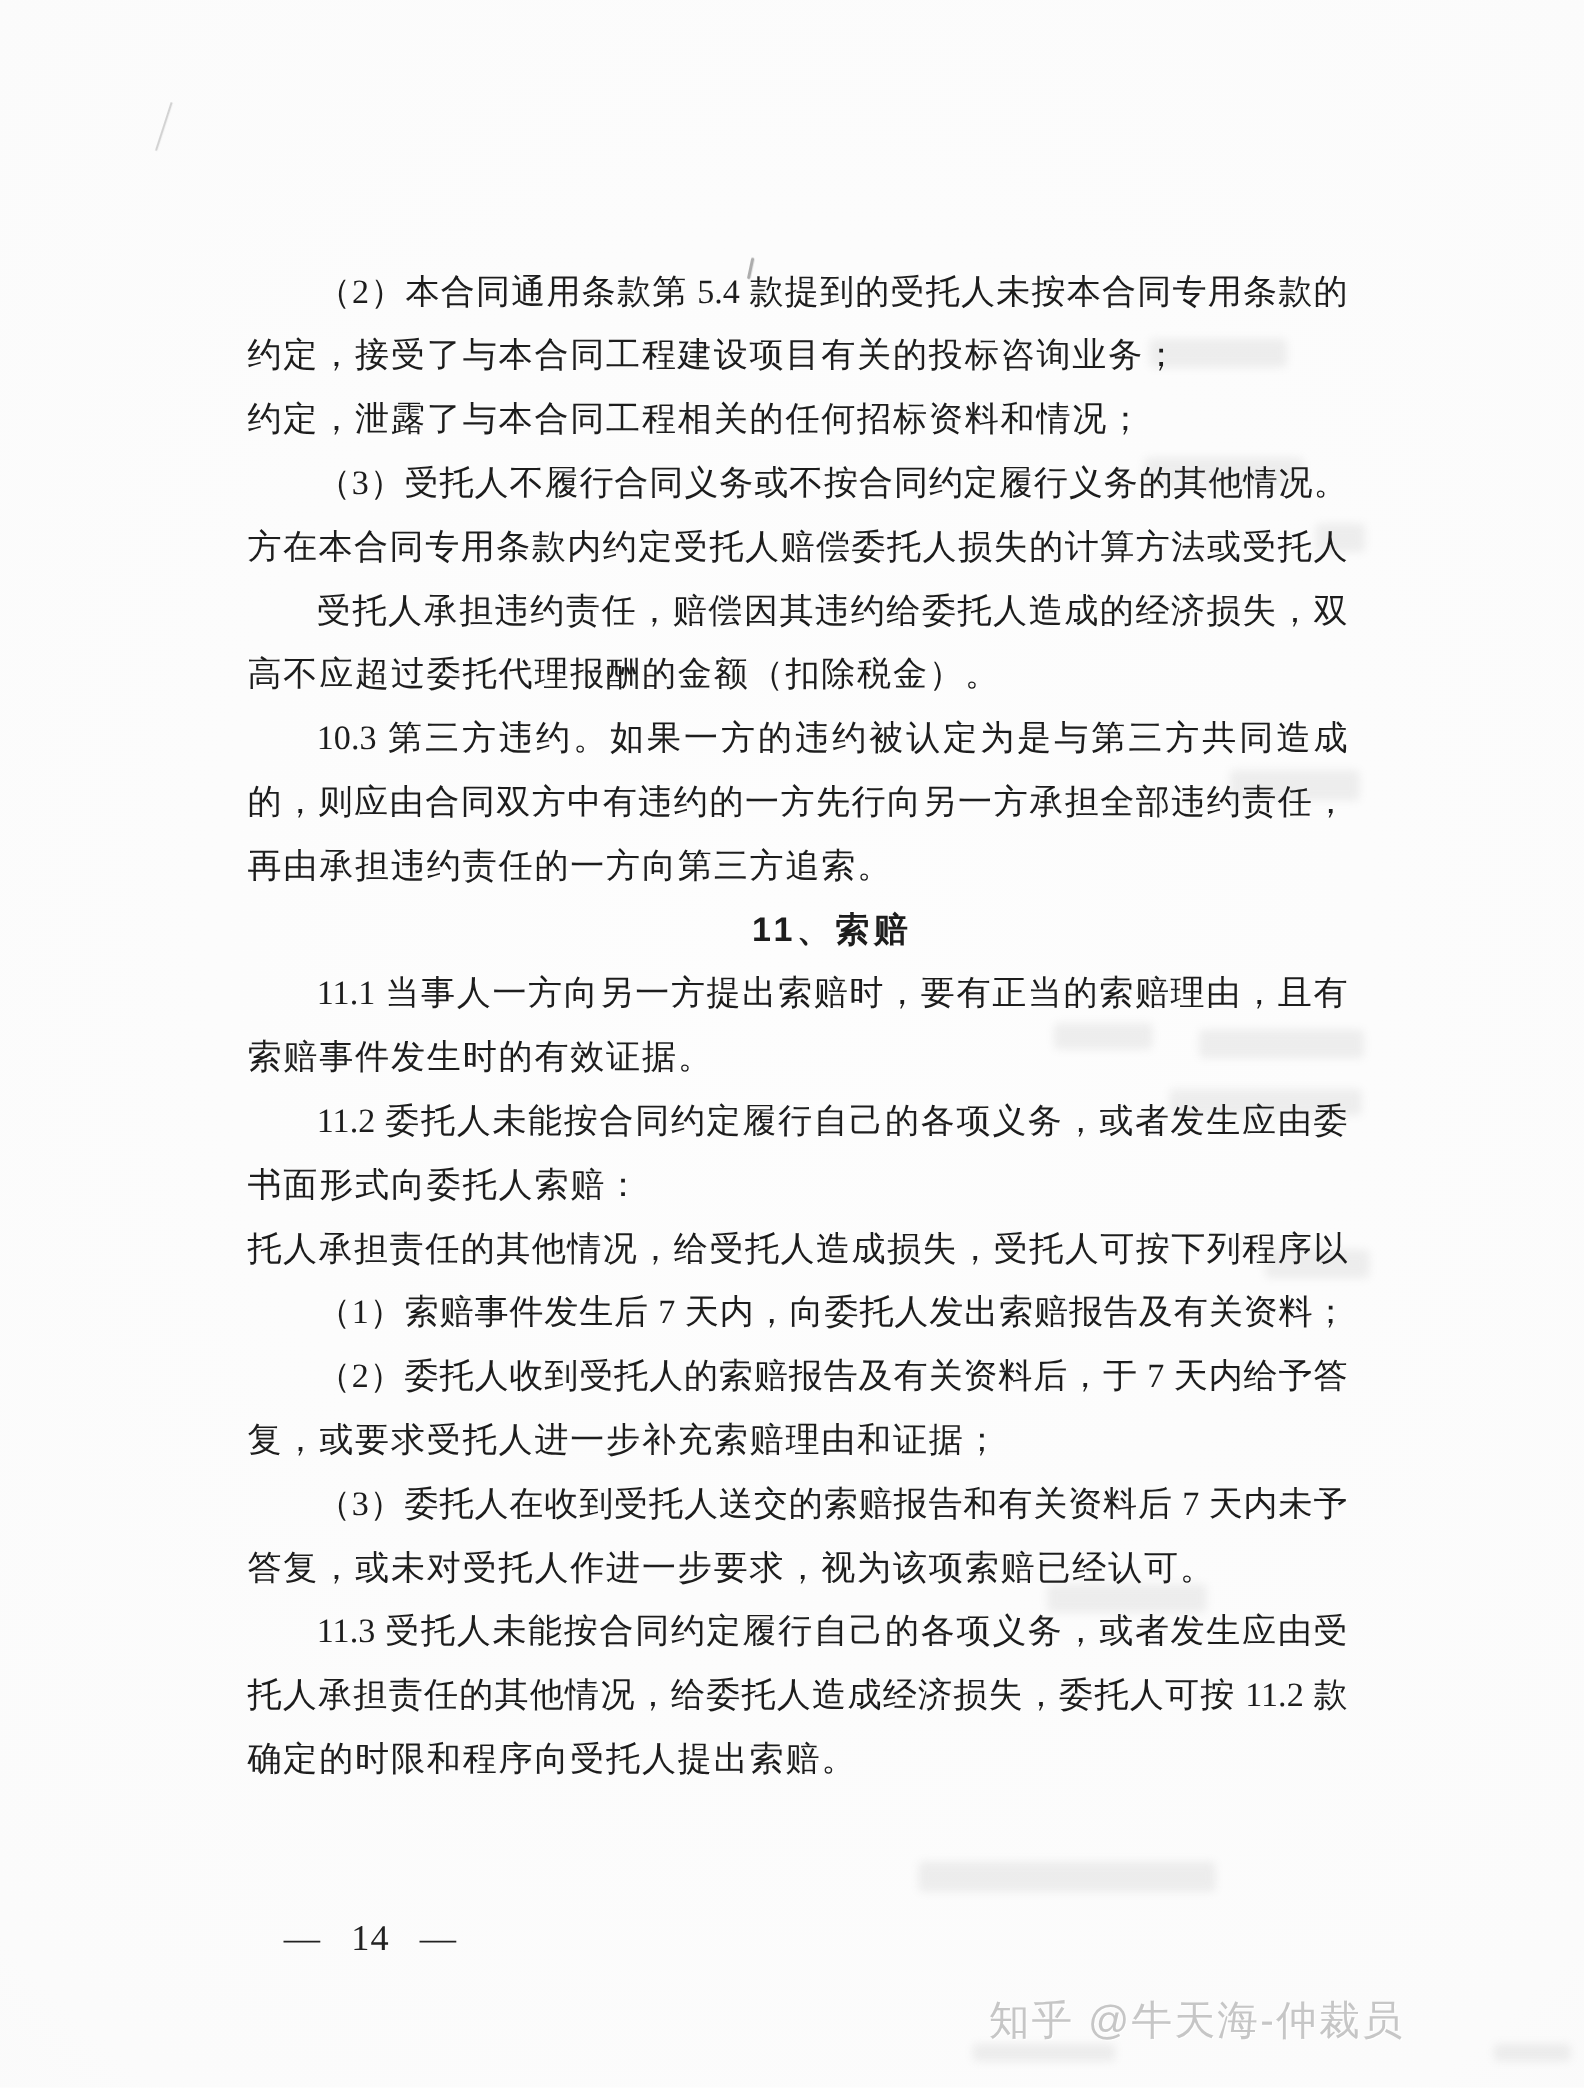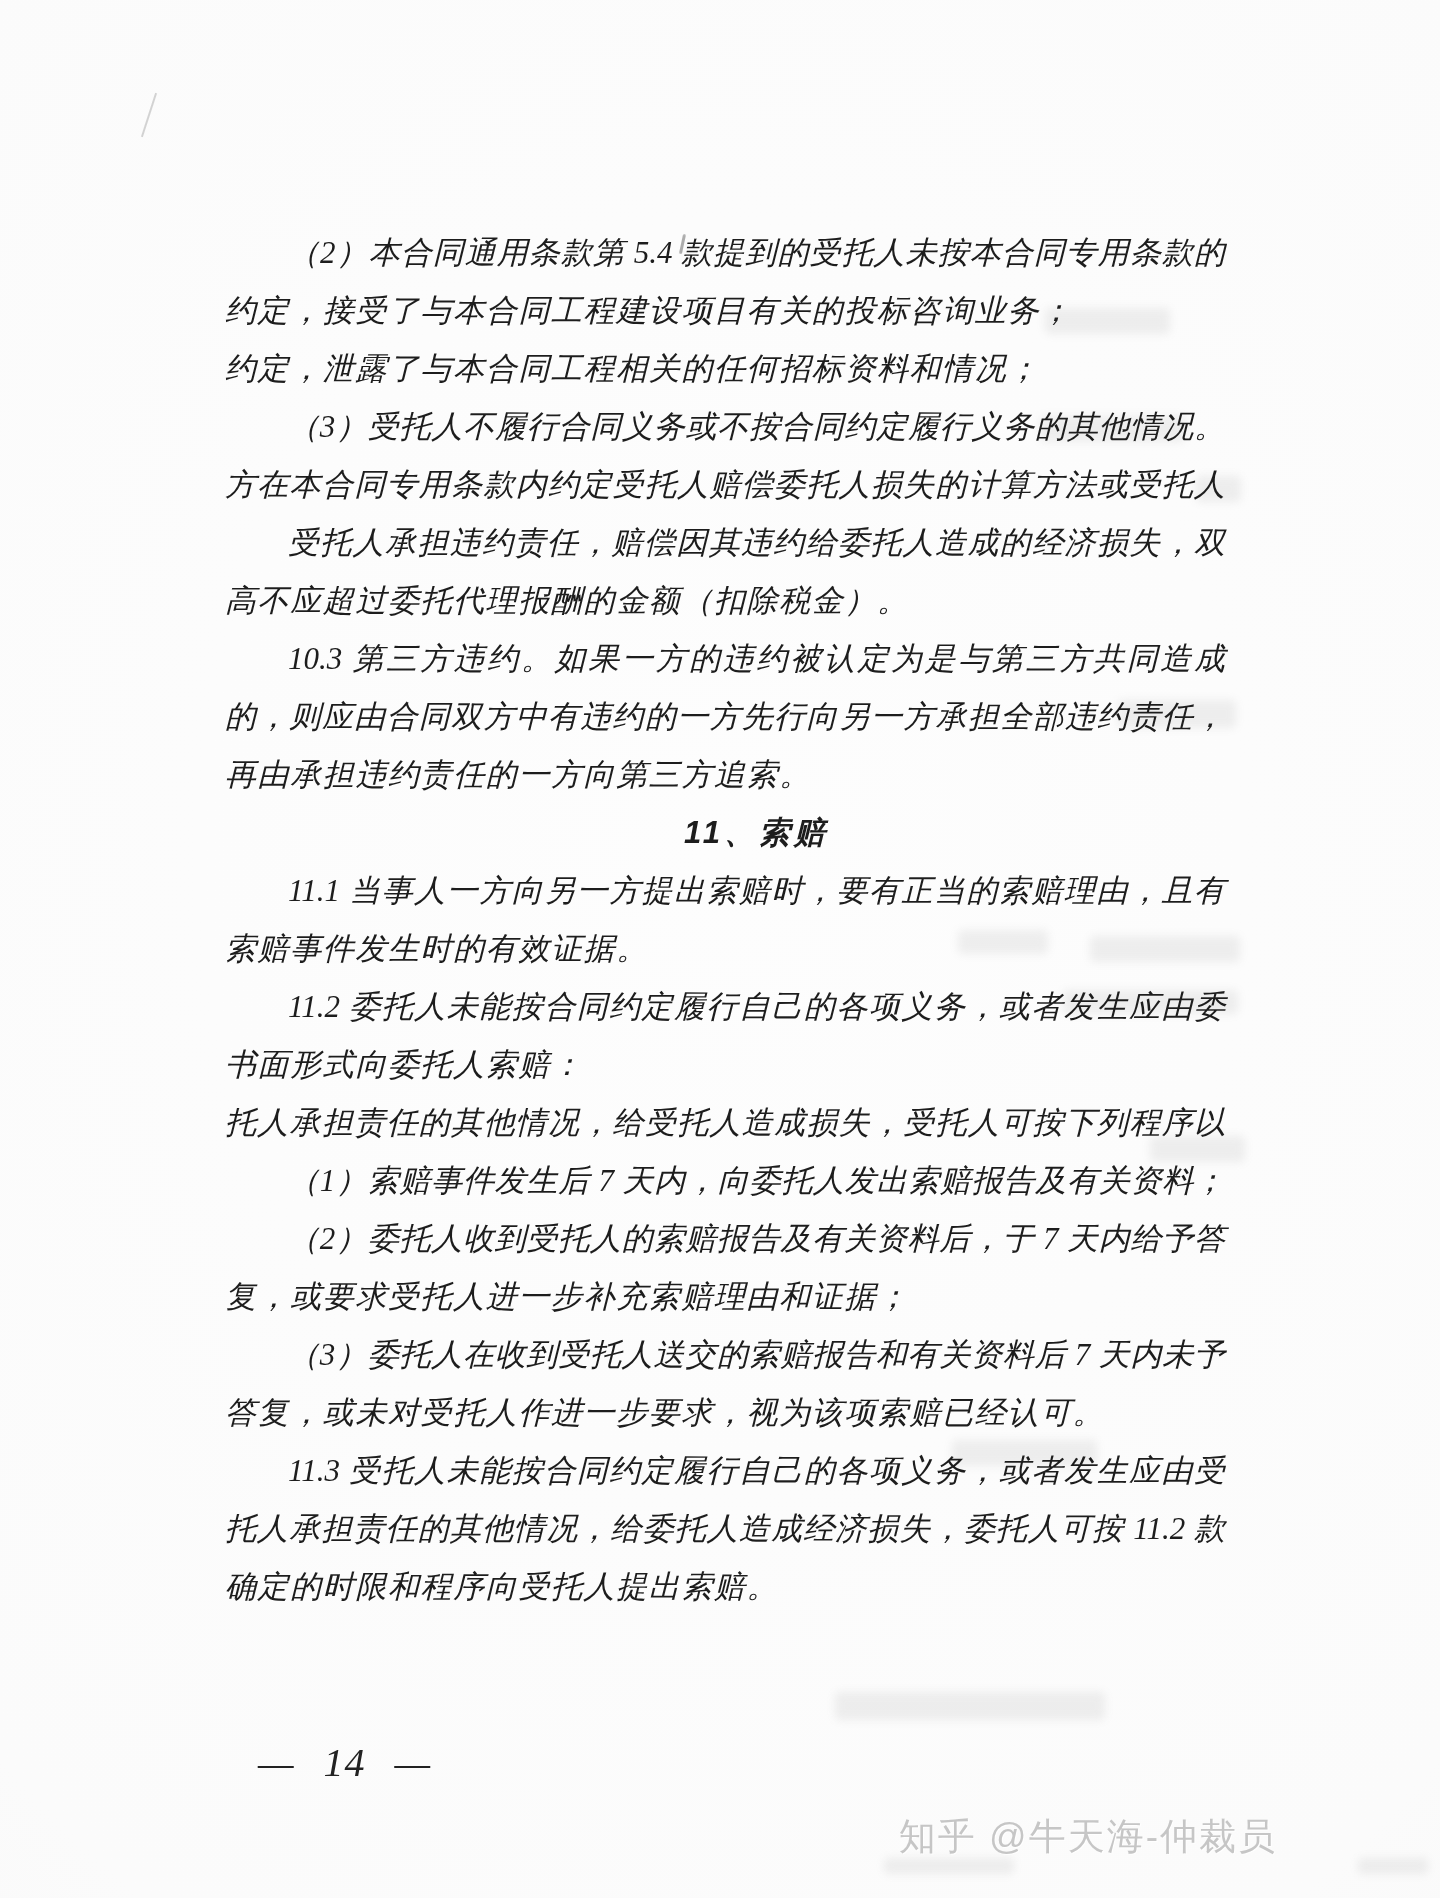--- a/index.html
+++ b/index.html
@@ -12,23 +12,22 @@
     width: 1440px;
     height: 1898px;
     margin: 0;
     overflow: hidden;
     background: radial-gradient(ellipse 120% 110% at 50% 45%, #fdfdfd 0%, #fbfbfb 60%, #f5f5f5 100%);
     font-family: "Liberation Serif", "DejaVu Serif", serif;
   }
   .doc {
     position: absolute;
     left: 225px;
-    top: 224px;
+    top: 236px;
     width: 1000px;
-    font-style: italic;
   }
   .line {
     height: 58px;
     line-height: 58px;
     font-size: 31px;
     color: #1d1d1d;
     letter-spacing: 1.6px;
     white-space: nowrap;
   }
   .line.full {
@@ -45,25 +44,24 @@
     font-family: "Liberation Sans", "DejaVu Sans", sans-serif;
     letter-spacing: 4px;
     text-align: center;
   }
   .pagenum {
     position: absolute;
     left: 258px;
     top: 1734px;
     height: 58px;
     line-height: 58px;
-    font-size: 40px;
+    font-size: 33px;
     color: #222222;
     word-spacing: 18px;
     letter-spacing: 1px;
-    font-style: italic;
   }
   .watermark {
     position: absolute;
     right: 163px;
     top: 1812px;
     height: 50px;
     line-height: 50px;
     font-size: 37px;
     letter-spacing: 2px;
     color: #c6c6c6;

